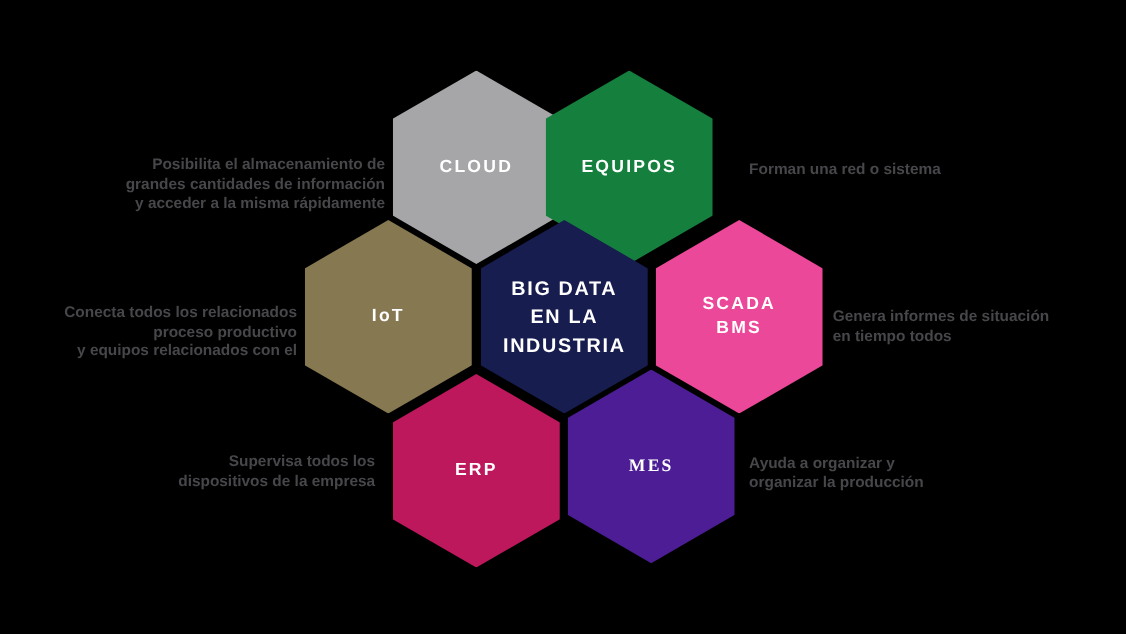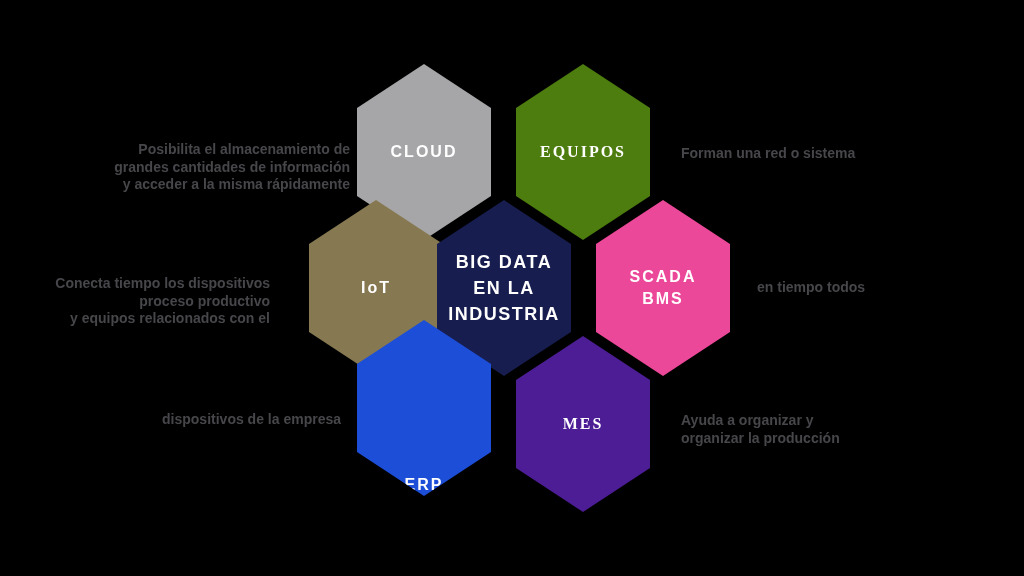--- a/index.html
+++ b/index.html
@@ -14,41 +14,41 @@
     overflow: hidden;
     font-family: "Liberation Sans", sans-serif;
   }
   .stage {
     position: absolute;
     inset: 0;
   }
   
   .hex {
     position: absolute;
-    width: 134px;
+    width: 152px;
     height: 176px;
     clip-path: polygon(50% 0%, 100% 25%, 100% 75%, 50% 100%, 0% 75%, 0% 25%);
     display: flex;
     align-items: center;
     justify-content: center;
     text-align: center;
   }
   .hex .label {
     color: #ffffff;
     font-weight: bold;
     font-size: 16px;
     letter-spacing: 2px;
     line-height: 22px;
   }
   .hex-cloud   { left: 357px; top: 64px;  background: #a6a6a8; }
-  .hex-equipos { left: 516px; top: 64px;  background: #4d7c0f; font-family: Liberation Serif, serif; }
-  .hex-iot     { left: 277px; top: 200px; background: #867850; margin-left: 32px; }
+  .hex-equipos { left: 496px; top: 64px;  background: #15803d; }
+  .hex-iot     { left: 277px; top: 200px; background: #867850; }
   .hex-center  { left: 437px; top: 200px; background: #171d4e; }
   .hex-scada   { left: 596px; top: 200px; background: #ec4899; }
-  .hex-erp     { left: 357px; top: 320px; background: #1d4ed8; align-items: flex-end; }
+  .hex-erp     { left: 357px; top: 340px; background: #be185d; }
   .hex-mes     { left: 516px; top: 336px; background: #4c1d95; font-family: Liberation Serif, serif; }
   .hex-center .label {
     font-size: 18px;
     letter-spacing: 1.5px;
     line-height: 26px;
   }
   .desc {
     position: absolute;
     color: #47474b;
     font-weight: bold;
@@ -104,30 +104,32 @@
     <div>Posibilita el almacenamiento de</div>
     <div>grandes cantidades de información</div>
     <div>y acceder a la misma rápidamente</div>
   </div>
 
   <div class="desc desc-equipos">
     <div>Forman una red o sistema</div>
   </div>
 
   <div class="desc right-align desc-iot">
-    <div>Conecta tiempo los dispositivos</div>
+    <div>Conecta todos los relacionados</div>
     <div>proceso productivo</div>
     <div>y equipos relacionados con el</div>
   </div>
 
   <div class="desc desc-scada">
+    <div>Genera informes de situación</div>
     <div>en tiempo todos</div>
   </div>
 
   <div class="desc right-align desc-erp">
+    <div>Supervisa todos los</div>
     <div>dispositivos de la empresa</div>
   </div>
 
   <div class="desc desc-mes">
     <div>Ayuda a organizar y</div>
     <div>organizar la producción</div>
   </div>
 
 </div>
 

